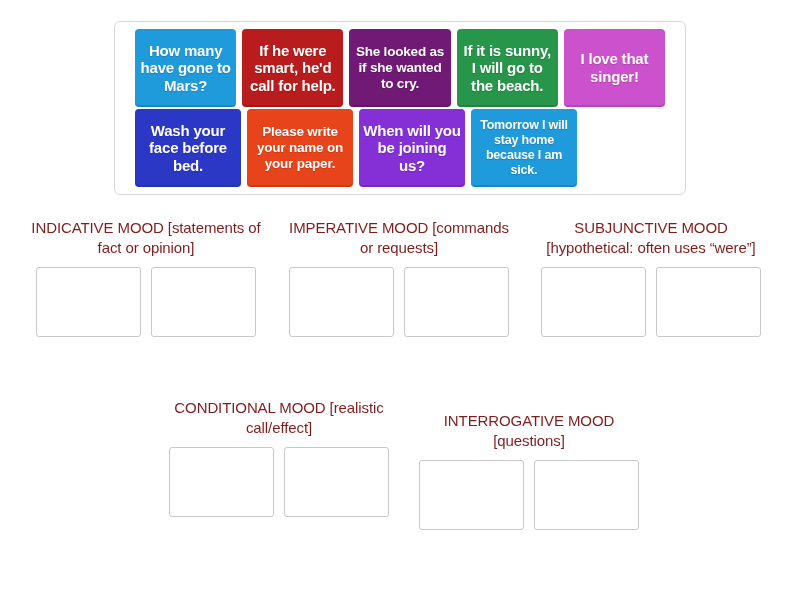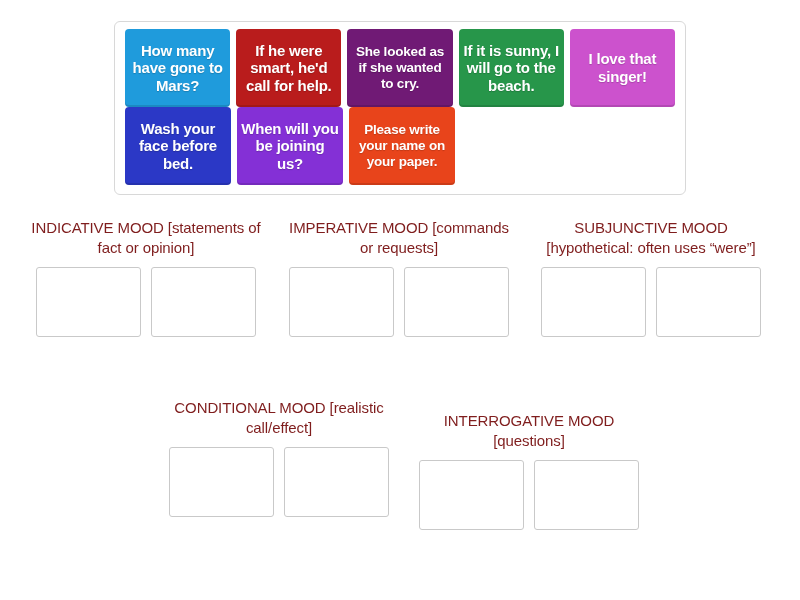--- a/index.html
+++ b/index.html
@@ -20,23 +20,24 @@
   .tile-tray {
     position: absolute;
     left: 114px;
     top: 21px;
     width: 572px;
     height: 174px;
     box-sizing: border-box;
     border: 1px solid #d8d8d8;
     border-radius: 6px;
     background: #ffffff;
-    padding: 7px 10px;
+    padding: 7px 20px;
     display: flex;
     flex-direction: column;
+    justify-content: space-between;
   }
   .tile-row {
     display: flex;
     flex-direction: row;
     justify-content: flex-start;
     gap: 6px;
     height: 78px;
   }
   .tile {
     width: 106px;
@@ -103,22 +104,23 @@
 <div class="tile-tray">
   <div class="tile-row">
     <div class="tile" style="background-color: rgb(31, 155, 220);">How many have gone to Mars?</div>
     <div class="tile" style="background-color: #b91c1c;">If he were smart, he'd call for help.</div>
     <div class="tile mid" style="background-color: #701a75;">She looked as if she wanted to cry.</div>
     <div class="tile" style="background-color: rgb(39, 150, 74);">If it is sunny, I will go to the beach.</div>
     <div class="tile" style="background-color: rgb(204, 82, 205);">I love that singer!</div>
   </div>
   <div class="tile-row">
     <div class="tile" style="background-color: rgb(43, 56, 198);">Wash your face before bed.</div>
+    <div class="tile mid" style="background-color: rgb(232, 68, 27);">Please write your name on your paper.</div>
     <div class="tile" style="background-color: rgb(132, 48, 214);">When will you be joining us?</div>
-    <div class="tile mid" style="background-color: rgb(232, 68, 27);">Please write your name on your paper.</div>
+    <div class="tile small" style="background-color: rgb(31, 155, 220);">Tomorrow I will stay home because I am sick.</div>
   </div>
 </div>
 
 <div class="cat" id="cat-indicative">
   <div class="cat-label">INDICATIVE MOOD [statements of fact or opinion]</div>
   <div class="dropzones">
     <div class="dropzone"></div>
     <div class="dropzone"></div>
   </div>
 </div>

